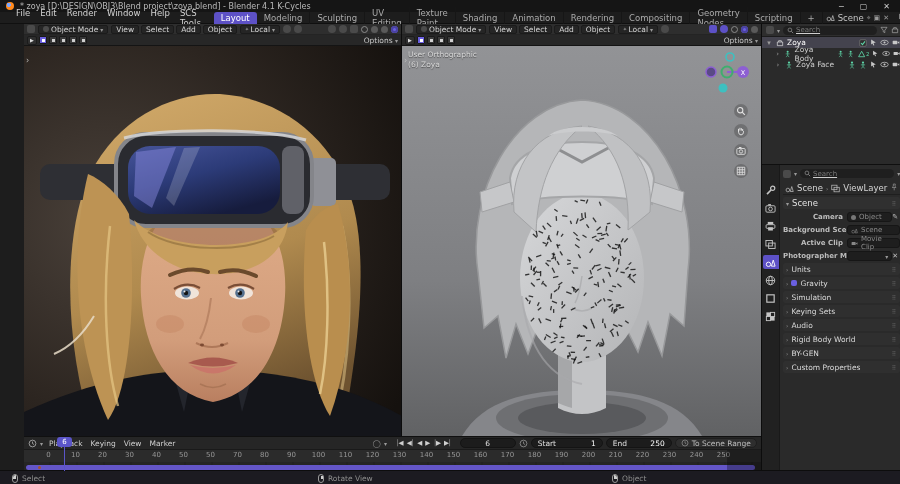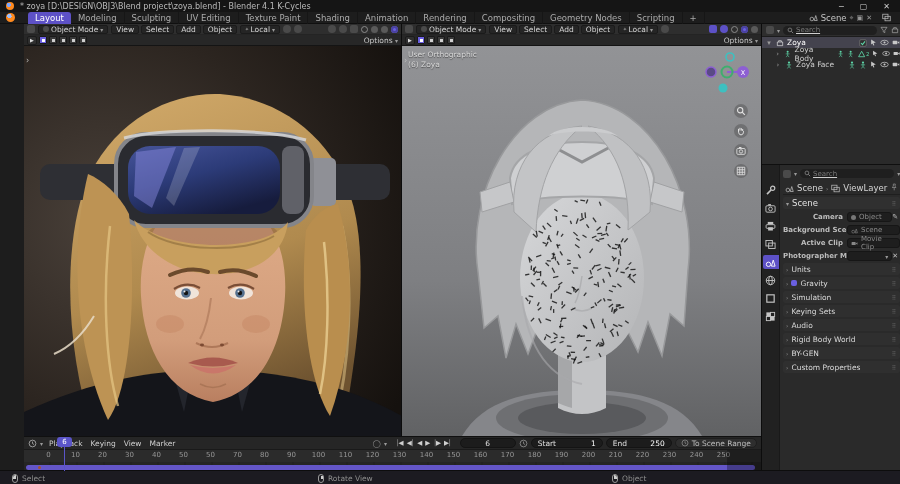--- a/index.html
+++ b/index.html
@@ -220,20 +220,29 @@
     <span class="ttext">* zoya [D:\DESIGN\OBJ3\Blend project\zoya.blend] - Blender 4.1 K-Cycles</span>
     <span class="winbtns">
       <span>─</span>
       <span>▢</span>
       <span>✕</span>
     </span>
   </div>
 
   <div class="menubar">
     <span class="blogo2"></span>
+    <span style="display:flex">
+
+    <span class="menu-item">File</span>
+        <span class="menu-item">Edit</span>
+        <span class="menu-item">Render</span>
+        <span class="menu-item">Window</span>
+        <span class="menu-item">Help</span>
+        <span class="menu-item">SCS Tools</span>
+      </span>
     <span class="wtabs">
 
     <span class="wtab active">Layout</span>
         <span class="wtab">Modeling</span>
         <span class="wtab">Sculpting</span>
         <span class="wtab">UV Editing</span>
         <span class="wtab">Texture Paint</span>
         <span class="wtab">Shading</span>
         <span class="wtab">Animation</span>
         <span class="wtab">Rendering</span>

